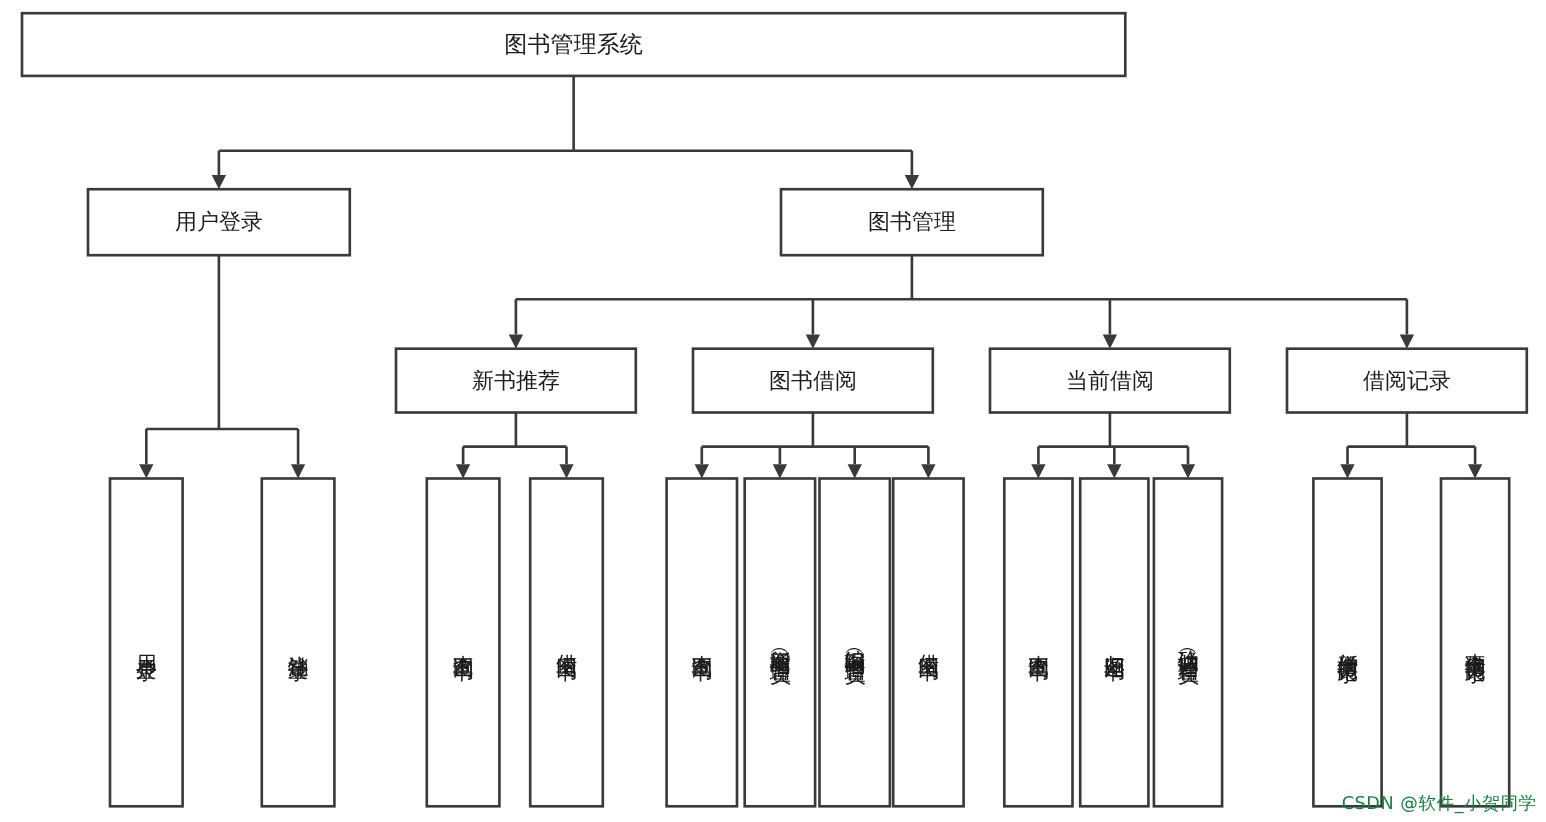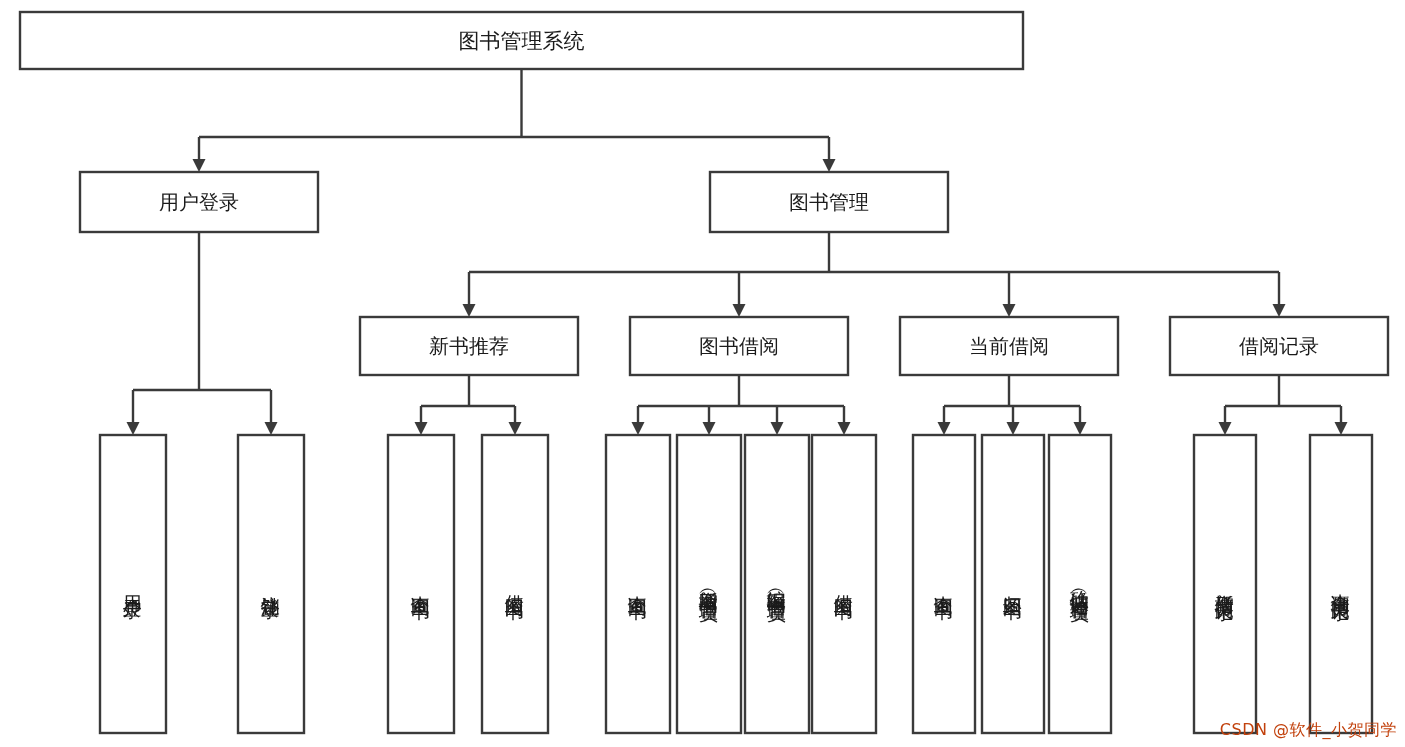--- a/index.html
+++ b/index.html
@@ -60,21 +60,21 @@
     text-align: center;
     white-space: nowrap;
     pointer-events: none;
   }
   #watermark {
     position: absolute;
     right: 8px;
     bottom: 6px;
     font-family: "DejaVu Sans", "Liberation Sans", sans-serif;
     font-size: 16px;
-    color: #c2410c;
+    color: #15803d;
     letter-spacing: 0.5px;
     white-space: nowrap;
   }
 </style>
 </head>
 <body>
 
 <div id="diagram-root">
 
   <svg id="diagram-svg" width="1405" height="747" viewBox="0 0 1405 747">

